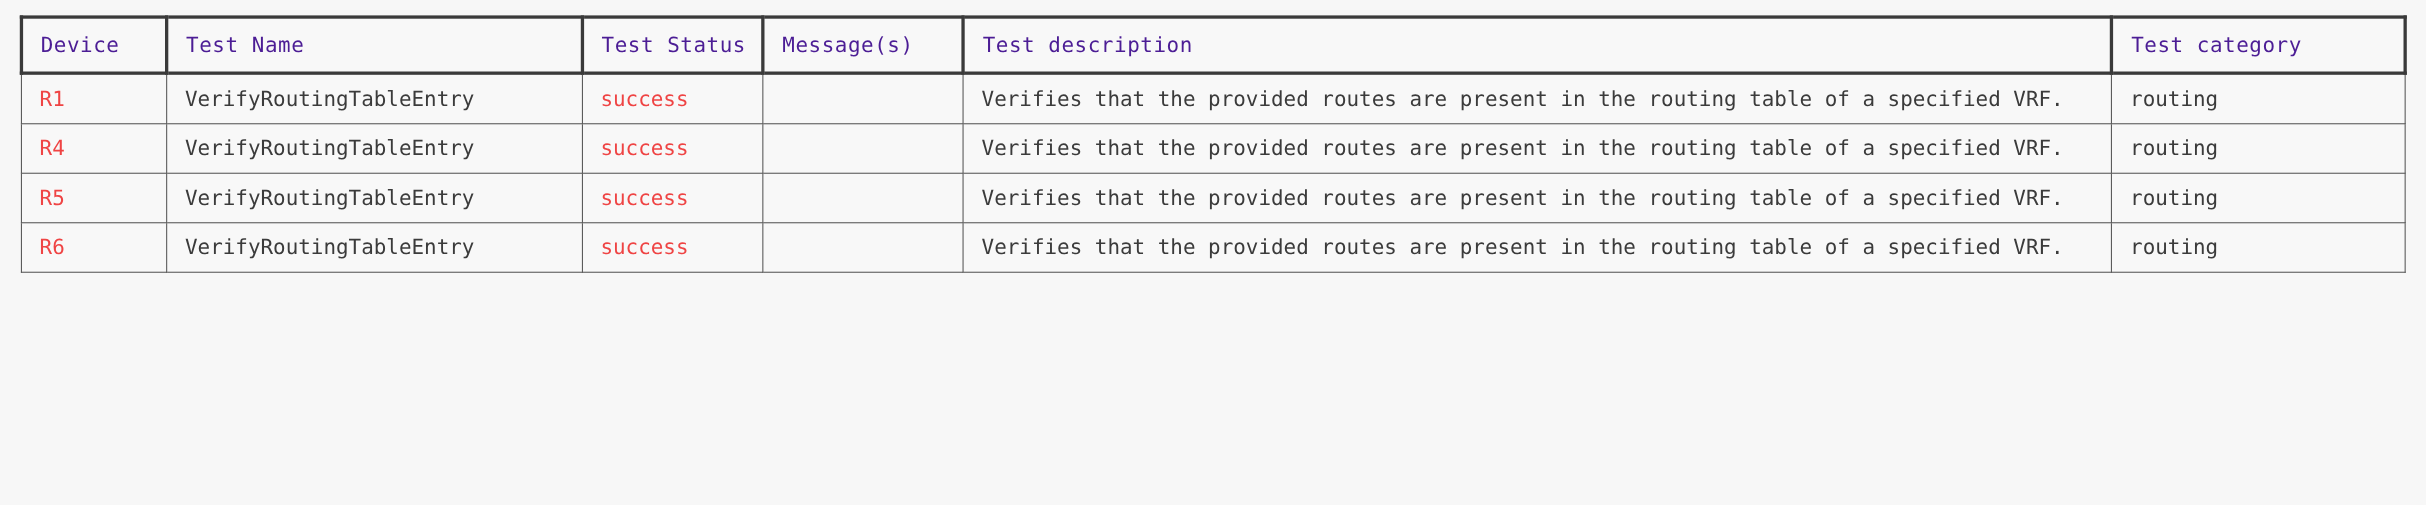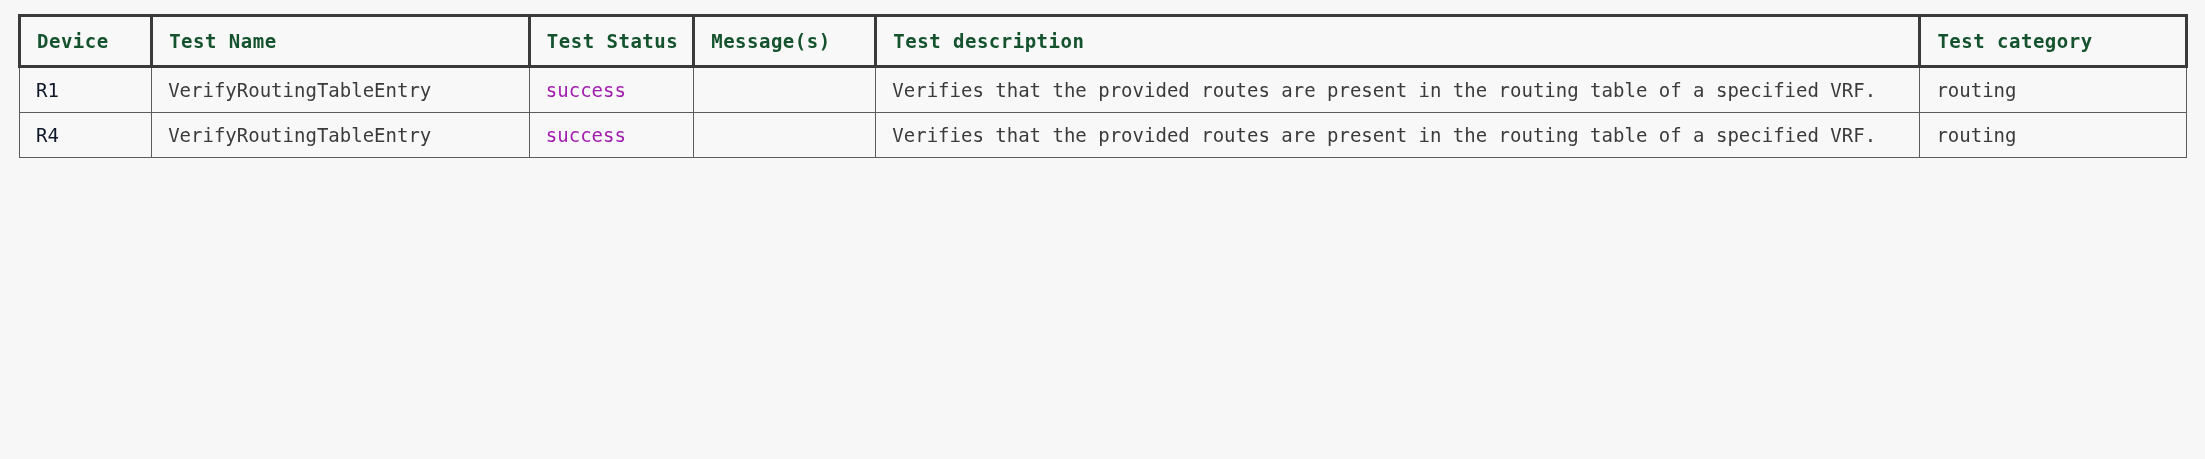--- a/index.html
+++ b/index.html
@@ -24,23 +24,23 @@
 
   table.results {
     border-collapse: collapse;
     table-layout: fixed;
     width: 2170px;
     background: #f7f7f7;
   }
 
   
   table.results thead th {
-    font-weight: bold;
+    font-weight: normal;
     font-size: 19px;
-    color: #14532d;
+    color: #4c1d95;
     text-align: left;
     padding: 13px 0 13px 16px;
     background: #f8f8f8;
     border: 3px solid #3a3a3a;
     white-space: nowrap;
     letter-spacing: 0.5px;
     height: 30px;
     box-sizing: border-box;
   }
 
@@ -59,24 +59,24 @@
   }
 
   .c-device      { width: 119px; }
   .c-testname    { width: 340px; }
   .c-teststatus  { width: 148px; }
   .c-messages    { width: 164px; }
   .c-description { width: 940px; }
   .c-category    { width: 240px; }
 
   .device-val {
-    color: #0f172a;
+    color: #ef4444;
   }
   .status-success {
-    color: #a21caf;
+    color: #ef4444;
   }
   .msg-empty {
     display: inline-block;
     min-height: 1px;
   }
 </style>
 </head>
 <body>
 
 <div class="table-wrap">
@@ -106,17 +106,33 @@
 
       <tr>
         <td class="c-device"><span class="device-val">R4</span></td>
         <td class="c-testname">VerifyRoutingTableEntry</td>
         <td class="c-teststatus"><span class="status-success">success</span></td>
         <td class="c-messages"><span class="msg-empty"></span></td>
         <td class="c-description">Verifies that the provided routes are present in the routing table of a specified VRF.</td>
         <td class="c-category">routing</td>
       </tr>
 
+      <tr>
+        <td class="c-device"><span class="device-val">R5</span></td>
+        <td class="c-testname">VerifyRoutingTableEntry</td>
+        <td class="c-teststatus"><span class="status-success">success</span></td>
+        <td class="c-messages"><span class="msg-empty"></span></td>
+        <td class="c-description">Verifies that the provided routes are present in the routing table of a specified VRF.</td>
+        <td class="c-category">routing</td>
+      </tr>
 
+      <tr>
+        <td class="c-device"><span class="device-val">R6</span></td>
+        <td class="c-testname">VerifyRoutingTableEntry</td>
+        <td class="c-teststatus"><span class="status-success">success</span></td>
+        <td class="c-messages"><span class="msg-empty"></span></td>
+        <td class="c-description">Verifies that the provided routes are present in the routing table of a specified VRF.</td>
+        <td class="c-category">routing</td>
+      </tr>
 
     </tbody>
   </table>
 </div>
 
 </body></html>

